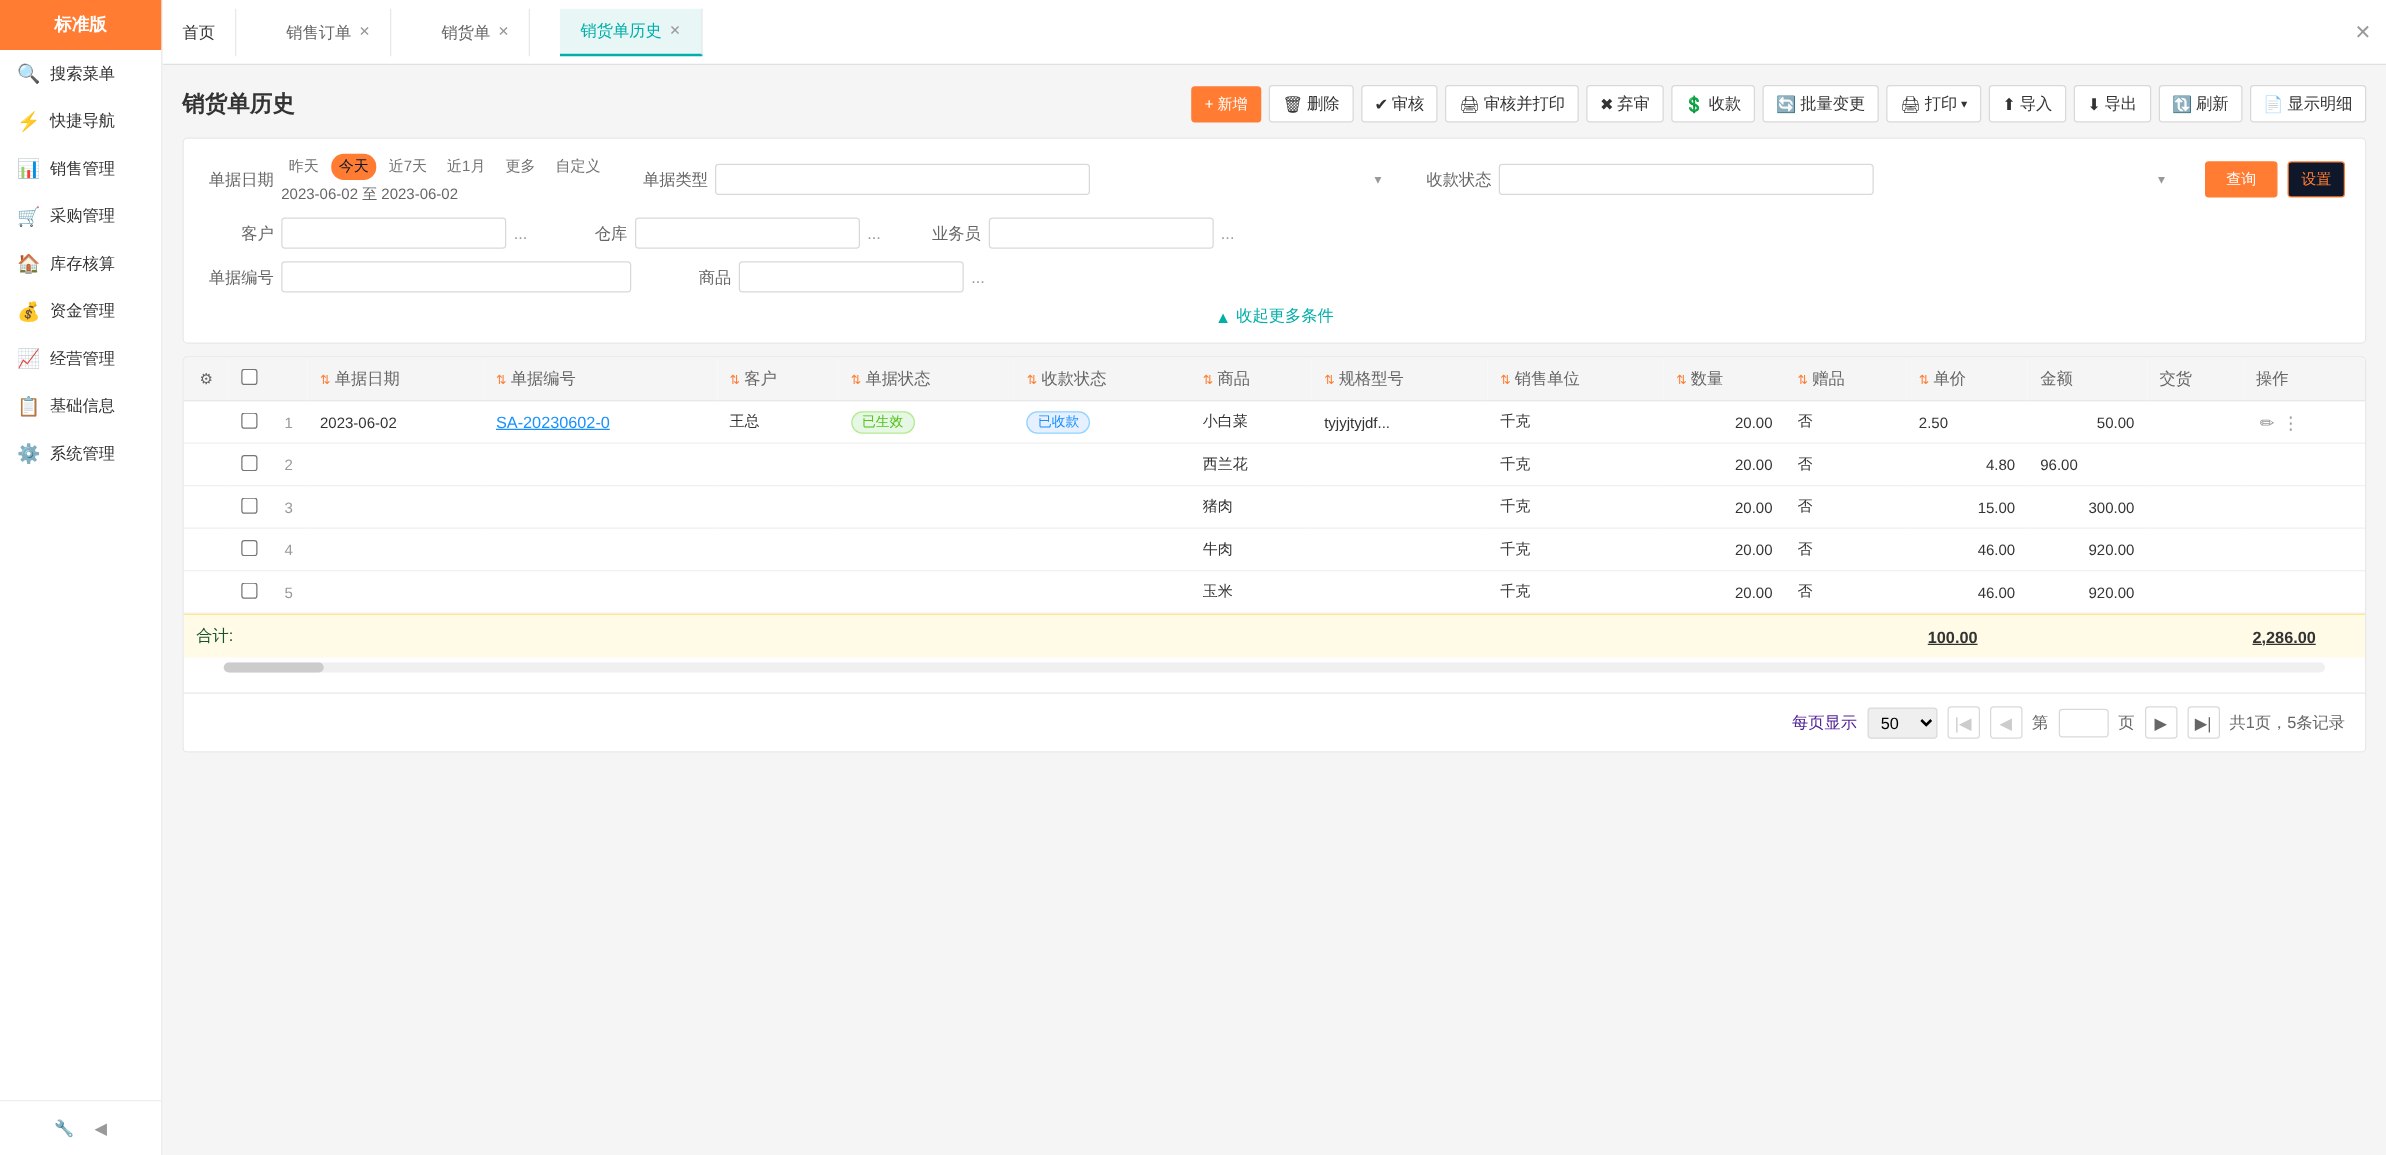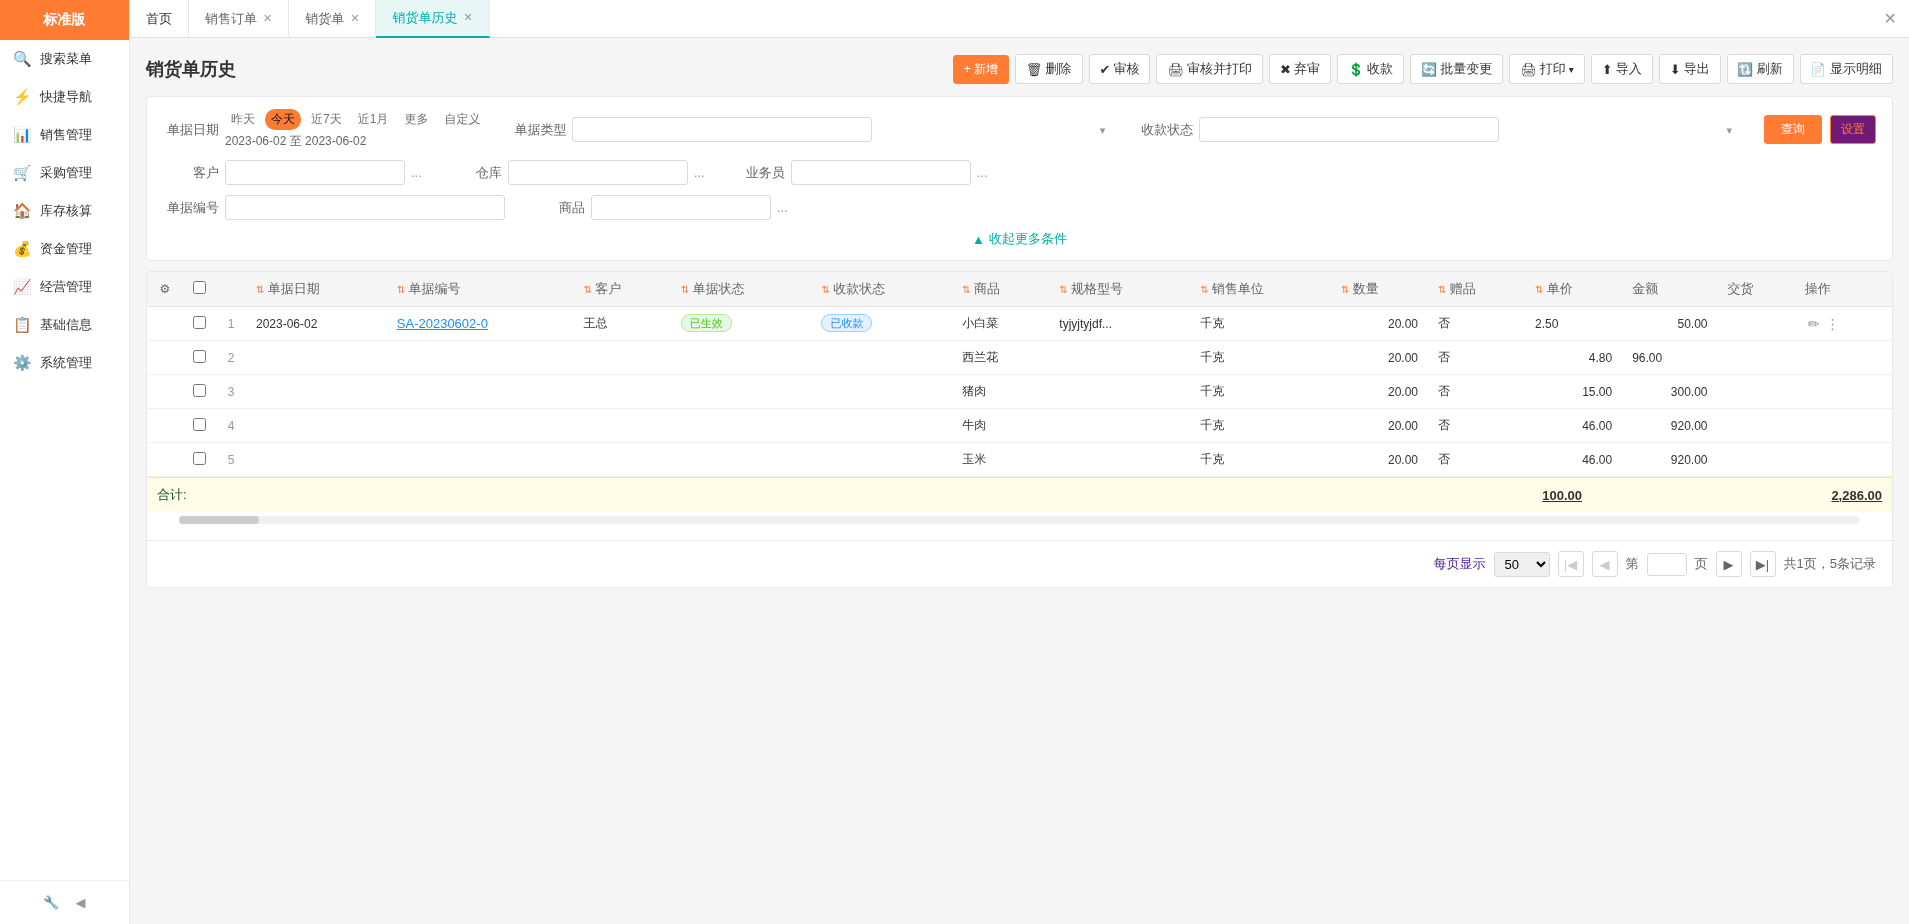--- a/index.html
+++ b/index.html
@@ -9,21 +9,21 @@
     .sidebar { width: 130px; background: #fff; border-right: 1px solid #e8e8e8; display: flex; flex-direction: column; flex-shrink: 0; }
     .sidebar-logo { height: 40px; background: #ff7c32; display: flex; align-items: center; justify-content: center; color: #fff; font-size: 14px; font-weight: bold; }
     .sidebar-item { display: flex; align-items: center; gap: 8px; padding: 10px 14px; cursor: pointer; color: #333; white-space: nowrap; }
     .sidebar-item .icon { width: 18px; height: 18px; display: inline-flex; align-items: center; justify-content: center; color: #ff7c32; font-size: 15px; }
     .sidebar-bottom { margin-top: auto; border-top: 1px solid #eee; padding: 8px 0; }
 
     
     .main { flex: 1; display: flex; flex-direction: column; overflow: hidden; }
 
     
-    .tab-bar { display: flex; background: #fff; border-bottom: 1px solid #e0e0e0; align-items: center; height: 38px; padding-left: 0; flex-shrink: 0; }
+    .tab-bar { display: flex; background: #fff; border-bottom: 1px solid #e0e0e0; align-items: center; height: 52px; padding-left: 0; flex-shrink: 0; gap: 24px; }
     .tab { display: flex; align-items: center; gap: 6px; padding: 0 16px; height: 38px; cursor: pointer; color: #666; border-right: 1px solid #e8e8e8; white-space: nowrap; }
     .tab.active { background: #e8f7f6; color: #00afa9; border-bottom: 2px solid #00afa9; }
     .tab .close-icon { font-size: 11px; color: #999; cursor: pointer; }
     .tab.home { color: #333; }
     .tab-spacer { flex: 1; }
     .tab-bar-close { padding: 0 12px; color: #999; cursor: pointer; font-size: 16px; }
 
     
     .content { flex: 1; overflow: auto; padding: 16px; background: #f5f5f5; }
     .page-header { display: flex; align-items: center; justify-content: space-between; margin-bottom: 12px; }
@@ -73,21 +73,21 @@
     .page-nav-btn { width: 26px; height: 26px; border: 1px solid #d9d9d9; border-radius: 3px; display: flex; align-items: center; justify-content: center; cursor: pointer; color: #666; background: #fff; }
     .page-nav-btn.disabled { color: #ccc; cursor: not-allowed; }
     .page-input { width: 40px; border: 1px solid #d9d9d9; border-radius: 3px; padding: 3px 6px; text-align: center; outline: none; }
     .page-info { color: #666; }
 
     
     .scrollbar-area { background: #f0f0f0; height: 8px; border-radius: 4px; margin: 0 16px 8px; }
     .scrollbar-thumb { width: 80px; height: 8px; background: #ccc; border-radius: 4px; }
 
     
-    .btn-setting { background: #701a75; border: 1px solid #ff7c32; color: #ff7c32; padding: 5px 10px; border-radius: 3px; cursor: pointer; font-size: 12px; }
+    .btn-setting { background: #0f172a; border: 1px solid #ff7c32; color: #ff7c32; padding: 5px 10px; border-radius: 3px; cursor: pointer; font-size: 12px; }
     .btn-query { background: #ff7c32; border: 1px solid #ff7c32; color: #fff; padding: 5px 16px; border-radius: 3px; cursor: pointer; font-size: 12px; }
   </style>
 </head>
 <body>
 
 <div class="sidebar">
   <div class="sidebar-logo">标准版</div>
   <div class="sidebar-item">
     <span class="icon">🔍</span>
     <span>搜索菜单</span>
@@ -403,21 +403,21 @@
   </tr>
           </tbody>
       </table>
 
       <div class="table-footer">
         <span class="footer-label">合计:</span>
         <span style="flex:1;"></span>
         <span class="footer-val" style="min-width:80px; text-align:right;">100.00</span>
         <span style="width:100px;"></span>
         <span style="width:60px;"></span>
-        <span class="footer-val" style="min-width:80px; text-align:right;">2,286.00</span>
+        <span class="footer-val" style="min-width:80px; ">2,286.00</span>
       </div>
 
       <div style="padding: 4px 16px 8px;">
         <div class="scrollbar-area">
           <div class="scrollbar-thumb"></div>
         </div>
       </div>
 
       <div class="pagination">
         <span class="page-size-label">每页显示</span>

